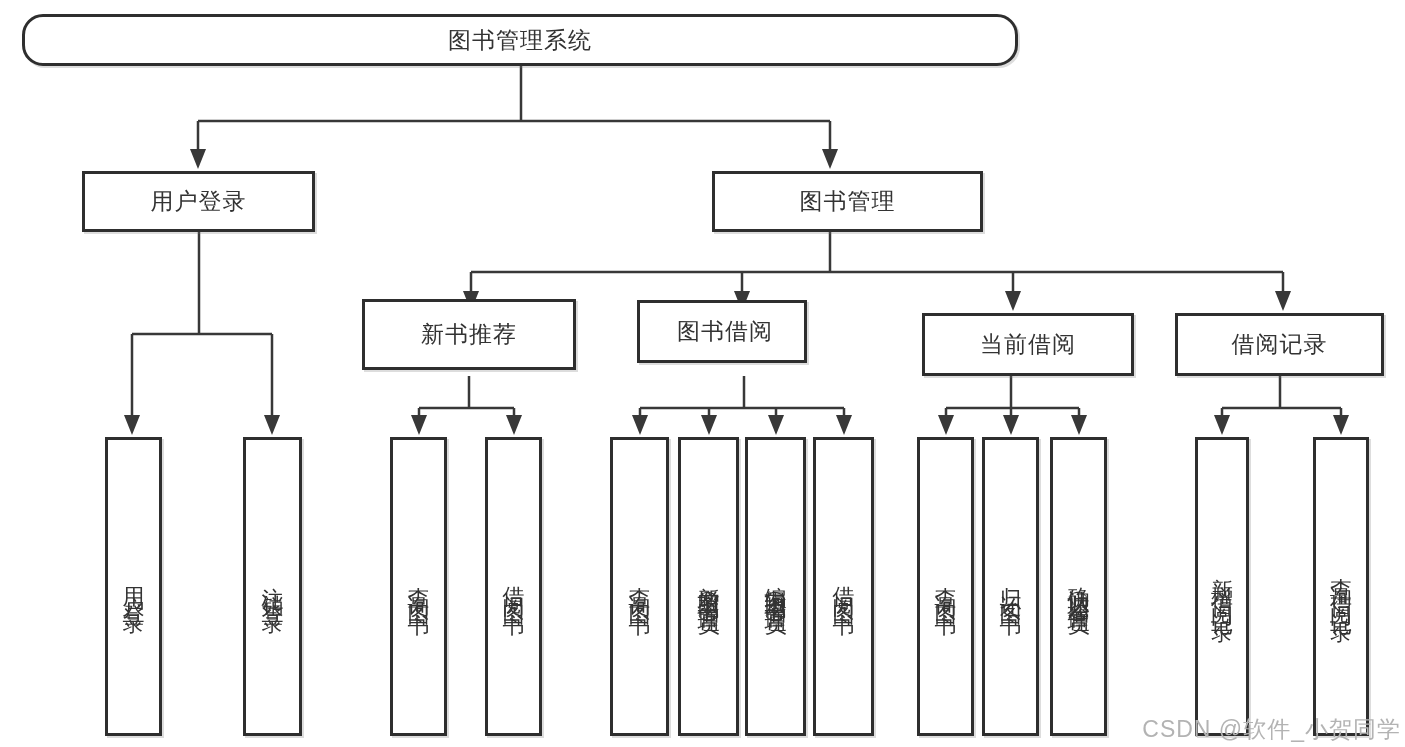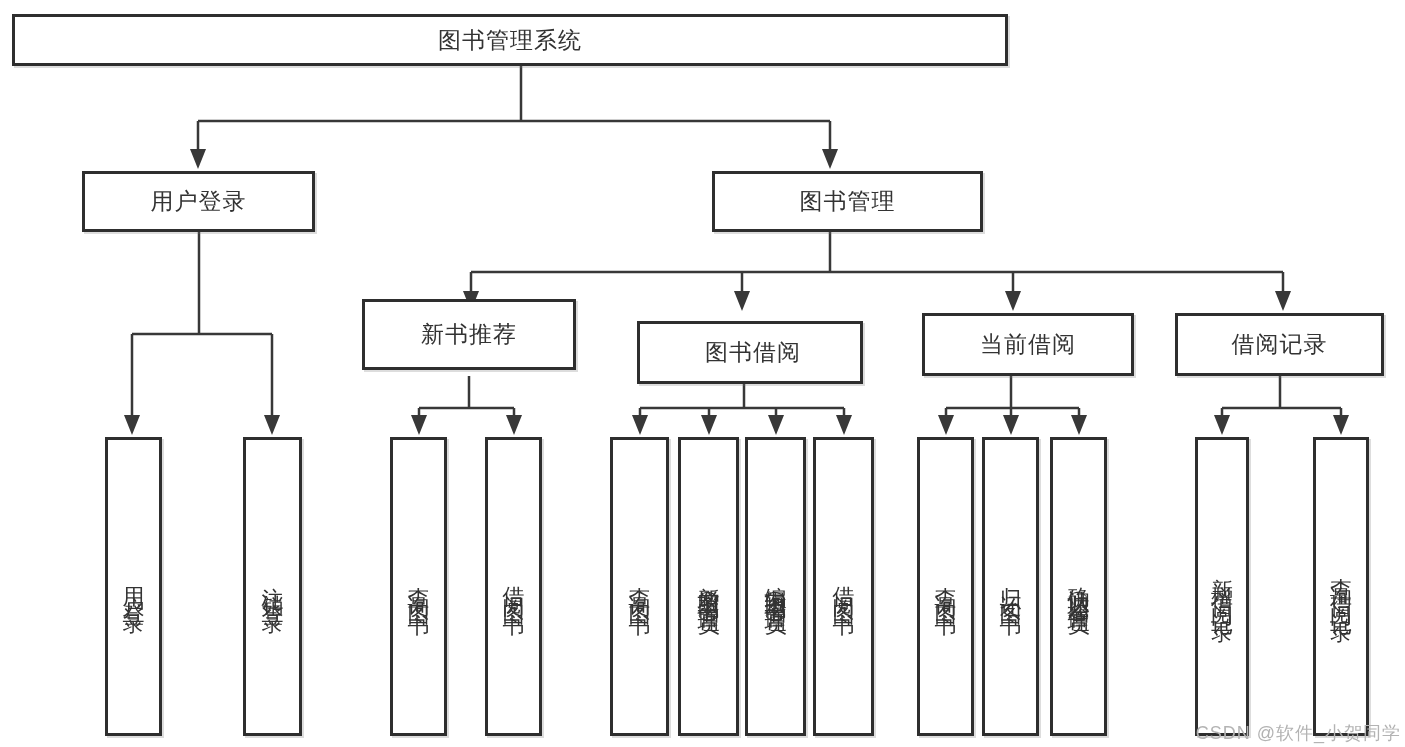--- a/index.html
+++ b/index.html
@@ -43,46 +43,46 @@
     text-orientation: mixed;
     font-size: 22px;
     line-height: 1;
     letter-spacing: 9px;
     white-space: nowrap;
   }
   .box.v.tight span {
     letter-spacing: 4px;
   }
   
-  #n-root   { left: 12px;   top: 14px;  width: 996px; height: 52px; }
+  #n-root   { left: 22px;   top: 14px;  width: 996px; height: 52px; border-radius: 21px; }
   #n-l2-0   { left: 82px;   top: 171px; width: 233px; height: 61px; }
   #n-l2-1   { left: 712px;  top: 171px; width: 271px; height: 61px; }
   #n-l3-0   { left: 362px;  top: 299px; width: 214px; height: 71px; }
-  #n-l3-1   { left: 637px;  top: 321px; width: 226px; height: 63px; padding-left: 6px; }
+  #n-l3-1   { left: 637px;  top: 300px; width: 170px; height: 63px; padding-left: 6px; }
   #n-l3-2   { left: 905px;  top: 313px; width: 212px; height: 63px; margin-left: 17px; }
   #n-l3-3   { left: 1175px; top: 313px; width: 209px; height: 63px; }
   .leaf     { top: 437px; height: 299px; }
   #n-lf-0   { left: 105px;  width: 57px; }
   #n-lf-1   { left: 243px;  width: 59px; }
   #n-lf-2   { left: 390px;  width: 57px; }
   #n-lf-3   { left: 485px;  width: 57px; }
   #n-lf-4   { left: 610px;  width: 59px; }
   #n-lf-5   { left: 678px;  width: 61px; }
   #n-lf-6   { left: 745px;  width: 61px; }
   #n-lf-7   { left: 813px;  width: 61px; }
   #n-lf-8   { left: 917px;  width: 57px; }
   #n-lf-9   { left: 982px;  width: 57px; }
   #n-lf-10  { left: 1050px; width: 57px; }
   #n-lf-11  { left: 1195px; width: 54px; }
   #n-lf-12  { left: 1313px; width: 56px; }
   #watermark {
     position: absolute;
     right: 4px;
     bottom: 2px;
-    font-size: 18px;
+    font-size: 23px;
     color: #b3b3b3;
     z-index: 3;
     white-space: nowrap;
     letter-spacing: 1px;
   }
 </style>
 </head>
 <body>
 
 <div id="stage">

